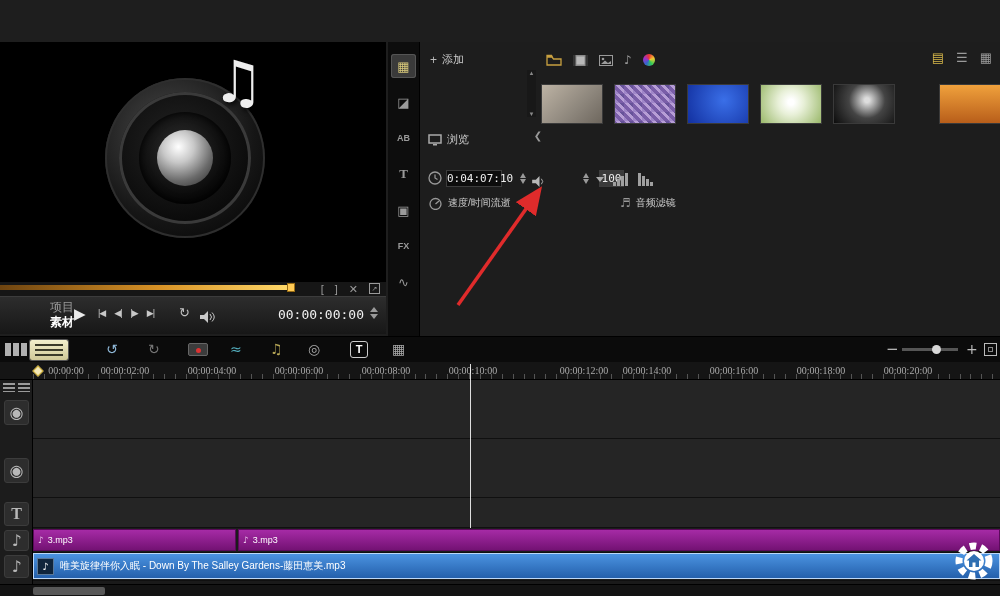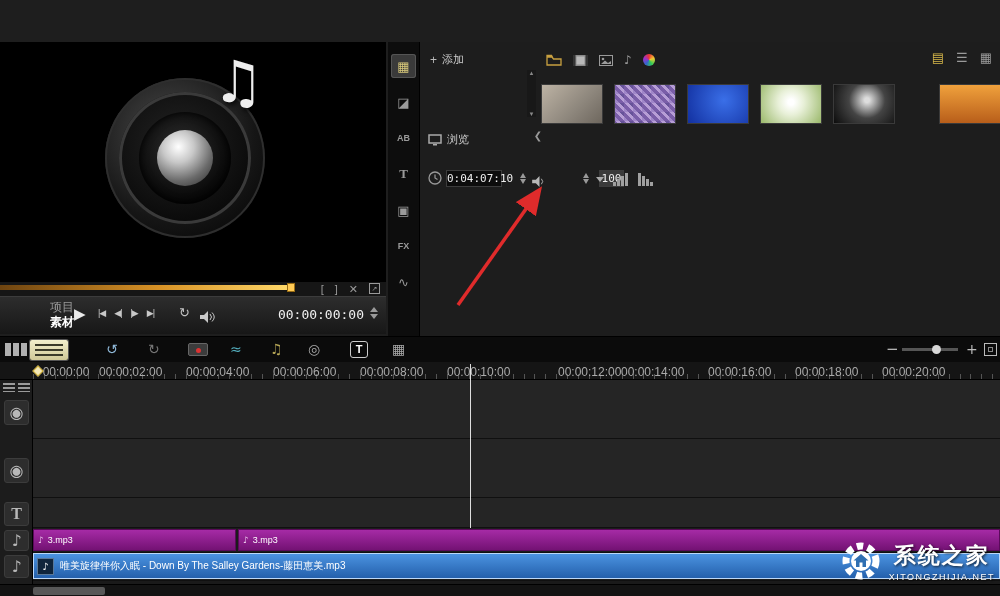--- a/index.html
+++ b/index.html
@@ -120,21 +120,21 @@
   .zoomout-ic{left:886px;top:3px;font-size:15px;color:#bbb;}
   .zoom-slider{position:absolute;left:902px;top:11px;width:56px;height:3px;background:#555;cursor:pointer;}
   .zoom-thumb{position:absolute;left:30px;top:-3px;width:9px;height:9px;border-radius:50%;background:#d8d8d8;cursor:grab;}
   .zoomin-ic{left:966px;top:3px;font-size:14px;color:#bbb;}
   .fit-ic{left:984px;top:6px;width:13px;height:13px;border:1px solid #bbb;}
   .fit-ic:after{content:"";position:absolute;inset:3px;border:1px solid #888;}
 
   
   .ruler{position:absolute;left:0;top:362px;width:1000px;height:18px;background:#151515;border-bottom:1px solid #000;}
   .ruler-ticks{position:absolute;left:33px;right:0;top:12px;height:5px;background:repeating-linear-gradient(90deg,#555 0 1px,transparent 1px 10.9px);}
-  .ruler-label{position:absolute;top:3px;width:52px;text-align:center;font-size:12px;color:#aaa;font-family:Liberation Sans, sans-serif;}
+  .ruler-label{position:absolute;top:3px;width:52px;text-align:center;font-size:10px;color:#aaa;font-family:Liberation Serif, serif;}
   .scrub-diamond{position:absolute;left:34px;top:5px;width:8px;height:8px;background:#f5e9b8;border:1px solid #c8a830;transform:rotate(45deg);cursor:grab;}
   .playhead-line{position:absolute;left:470px;top:364px;width:1px;height:164px;background:rgba(255,255,255,.85);z-index:12;cursor:ew-resize;}
 
   
   .theaders{position:absolute;left:0;top:380px;width:33px;height:204px;background:#1c1c1c;border-right:1px solid #000;}
   .mini-ic{position:absolute;top:3px;width:12px;height:9px;background:repeating-linear-gradient(180deg,#9a9a9a 0 2px,transparent 2px 4px);cursor:pointer;}
   .track-btn{position:absolute;left:4px;width:25px;background:#2d2d2d;border:1px solid #3c3c3c;border-radius:3px;color:#b8b8b8;display:flex;align-items:center;justify-content:center;cursor:pointer;font-family:"DejaVu Sans",sans-serif;}
 
   
   .tracks{position:absolute;left:33px;top:380px;right:0;height:204px;background:#1a1a1a;}
@@ -321,20 +321,33 @@
             <g fill="#a0a0a0">
               <rect x="1" y="0" width="3" height="13"></rect>
               <rect x="5" y="3" width="3" height="10"></rect>
               <rect x="9" y="6" width="3" height="7"></rect>
               <rect x="13" y="9" width="3" height="4"></rect>
             </g>
           </svg>
       </span>
     </div>
 
+    <div class="opt-row2">
+      <span class="opt-item" style="left:8px;top:0;">
+        <svg width="15" height="13" viewBox="0 0 15 13">
+            <circle cx="7.5" cy="7" r="5.5" fill="none" stroke="#999" stroke-width="1.3"></circle>
+            <path d="M7.5 7 L11 4" stroke="#999" stroke-width="1.3"></path>
+          </svg>
+        <span class="opt-label">速度/时间流逝</span>
+      </span>
+      <span class="opt-item" style="left:200px;top:0;">
+        <span style="color:#999;font-size:12px;font-family:'DejaVu Sans',sans-serif;">♬</span>
+        <span class="opt-label">音频滤镜</span>
+      </span>
+    </div>
   </div>
 
   <svg class="red-arrow" width="130" height="135">
     <defs>
       <marker id="arrowhead" markerWidth="9" markerHeight="8" refX="6" refY="3.5" orient="auto">
         <path d="M0,0 L8,3.5 L0,7 z" fill="#e02b2b"></path>
       </marker>
     </defs>
     <line x1="18" y1="125" x2="98" y2="12" stroke="#e02b2b" stroke-width="3.5" marker-end="url(#arrowhead)"></line>
   </svg>
@@ -416,19 +429,15 @@
   <div class="hscroll">
     <div class="hthumb"></div>
   </div>
 
   <div class="watermark">
     <svg width="42" height="42" viewBox="0 0 42 42">
       <circle cx="21" cy="21" r="15" fill="none" stroke="#ffffff" stroke-width="7" stroke-dasharray="6.5 4.5"></circle>
       <circle cx="21" cy="21" r="10" fill="#ffffff"></circle>
       <path d="M21 14 L28.5 20.5 H26 V27 H22.5 V22.5 H19.5 V27 H16 V20.5 H13.5 Z" fill="#2f6fb2"></path>
     </svg>
-    <div class="wm-text">
-      <div class="wm-title">系统之家</div>
-      <div class="wm-site">XITONGZHIJIA.NET</div>
-    </div>
   </div>
 
 </div>
 
 </body></html>

